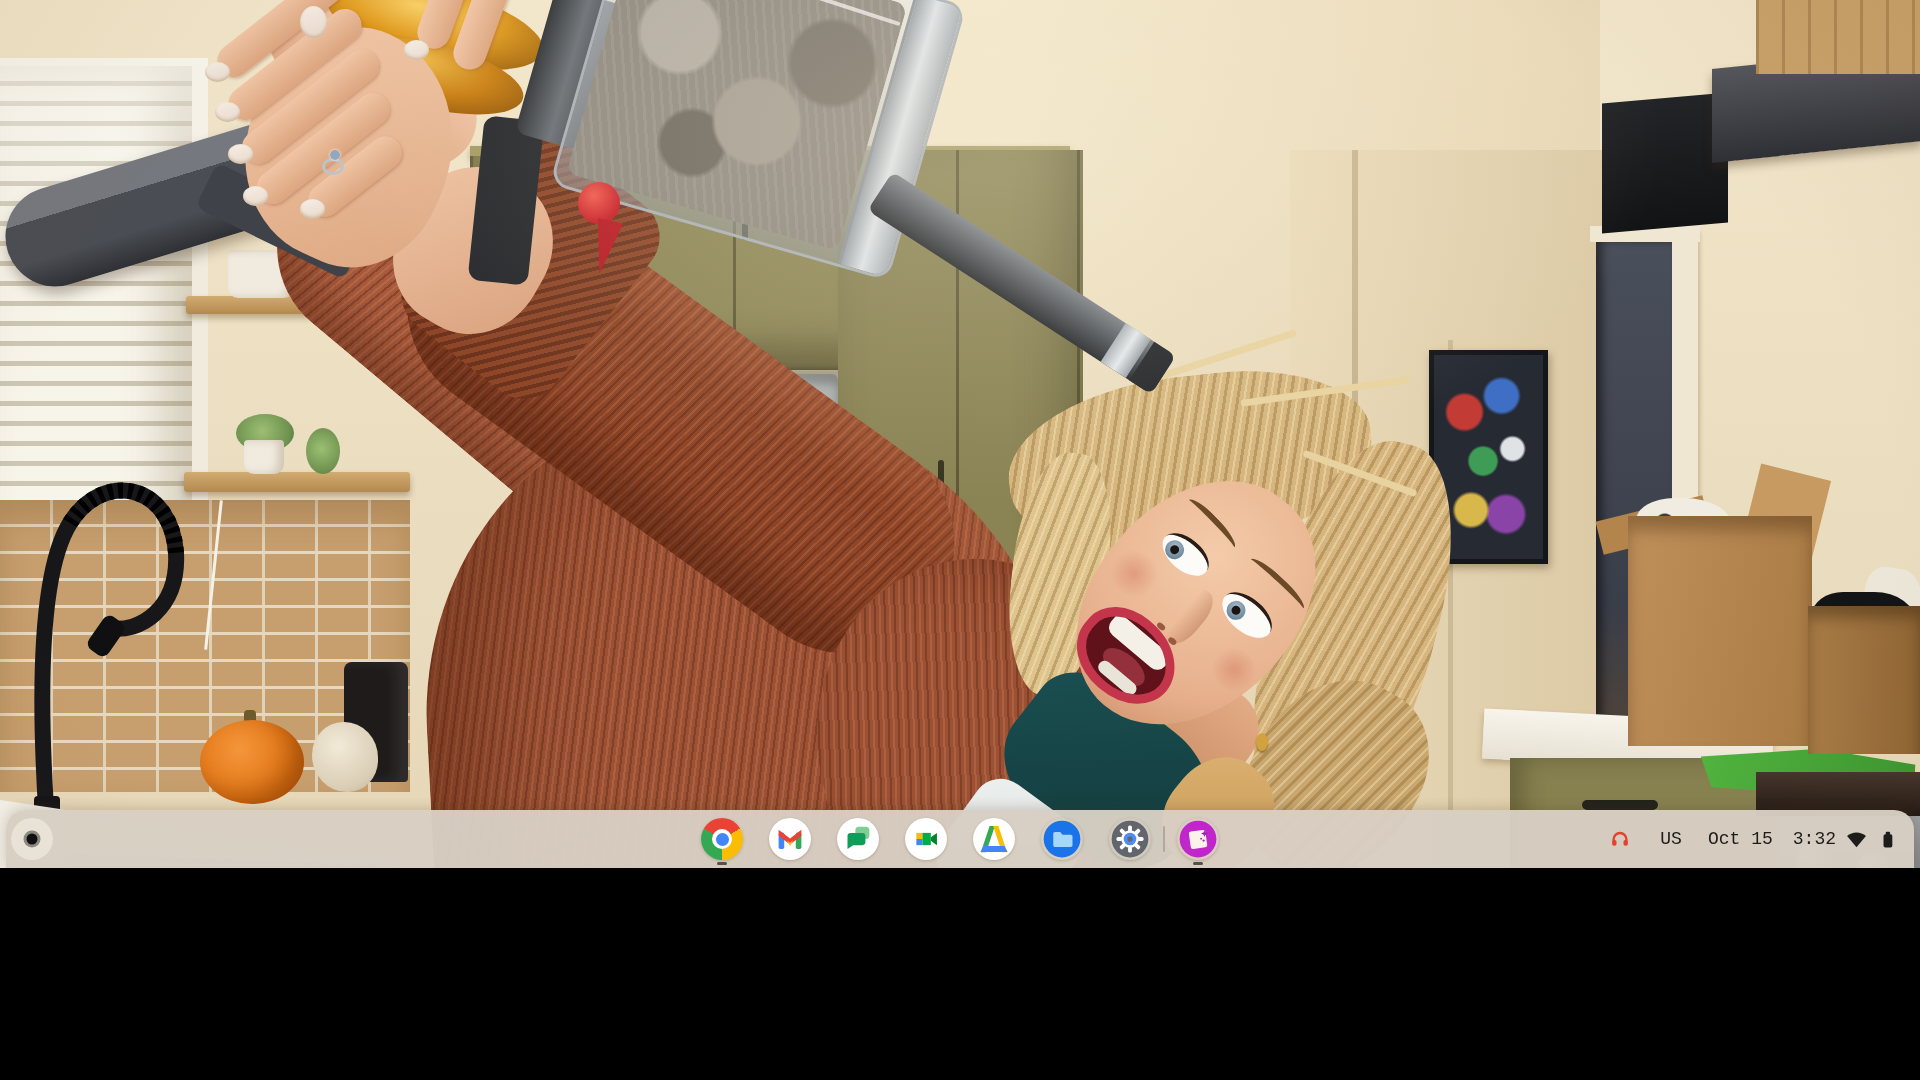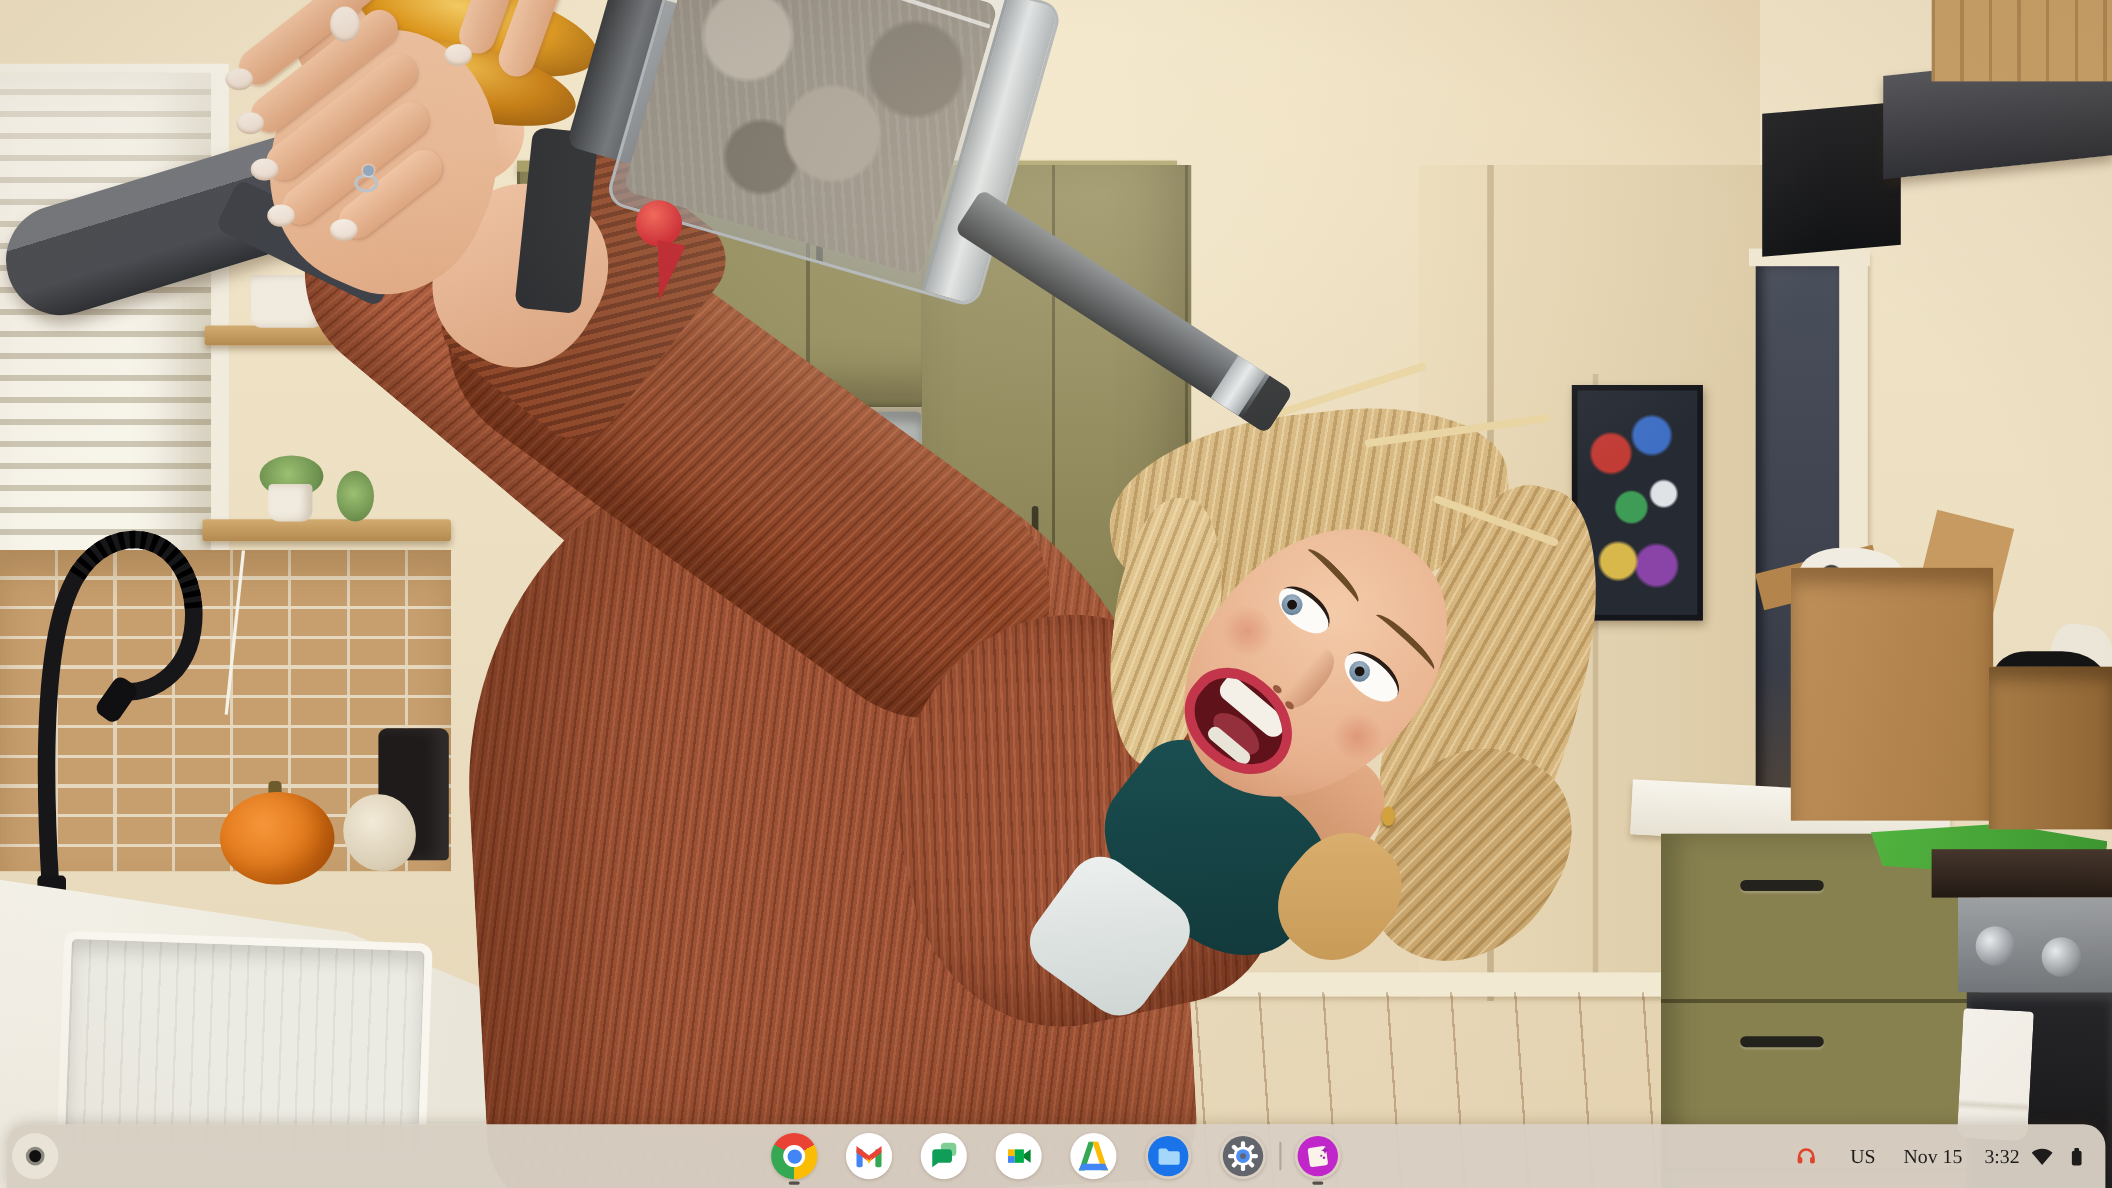--- a/index.html
+++ b/index.html
@@ -1,18 +1,18 @@
 <!DOCTYPE html>
 <html><head>
 <meta charset="utf-8">
 <style>
   html,body{margin:0;padding:0;background:#000;}
   *{box-sizing:border-box;}
-  .screen{position:relative;width:1920px;height:1080px;overflow:hidden;
-    font-family:Liberation Serif, serif;cursor:default;}
+  .screen{position:relative;width:1920px;height:868px;overflow:hidden;
+    font-family:Liberation Mono, monospace;cursor:default;}
   .s{position:absolute;}
 
   
   .wall{inset:0;background:linear-gradient(180deg,#f2e6ca 0%,#ecdfc2 45%,#e6d7b8 100%);}
   .wallwarm{left:1000px;top:0;width:600px;height:1080px;background:linear-gradient(90deg,transparent,rgba(226,205,168,.55));}
   .crown{left:470px;top:146px;width:600px;height:12px;background:#a69b63;box-shadow:0 3px 6px rgba(90,80,40,.35);}
   .cab-upper{left:470px;top:156px;width:398px;height:214px;background:#8d8656;
     background-image:linear-gradient(90deg,rgba(0,0,0,.22) 0 3px,transparent 3px),
       repeating-linear-gradient(90deg,transparent 0 130px,rgba(40,35,15,.45) 130px 133px);
     box-shadow:inset 0 -26px 30px rgba(40,35,15,.35);}
@@ -521,21 +521,21 @@
           <rect x="3.6" y="13" width="4.6" height="6.4" rx="2" fill="#e0442c"></rect>
           <rect x="15.8" y="13" width="4.6" height="6.4" rx="2" fill="#e0442c"></rect>
         </svg>
       </button>
 
       <button class="pill pill-ime">
         <span>US</span>
       </button>
 
       <button class="pill pill-date">
-        <span>Nov 15</span>
+        <span>Oct 15</span>
       </button>
 
       <button class="tray-status" aria-label="Quick settings">
         <span class="clock">3:32</span>
         <svg width="21" height="21" viewBox="0 0 24 24" style="margin-right:9px">
           <path d="M12 20.8 L22.8 7.9 C19.7 5.3 16 3.9 12 3.9 C8 3.9 4.3 5.3 1.2 7.9 Z" fill="#1d1c1a"></path>
         </svg>
         <svg width="22" height="22" viewBox="0 0 24 24">
           <rect x="8.2" y="6.8" width="9.6" height="14.6" rx="2" fill="#1d1c1a"></rect>
           <rect x="10.7" y="4" width="4.6" height="3.6" rx="1" fill="#1d1c1a"></rect>

